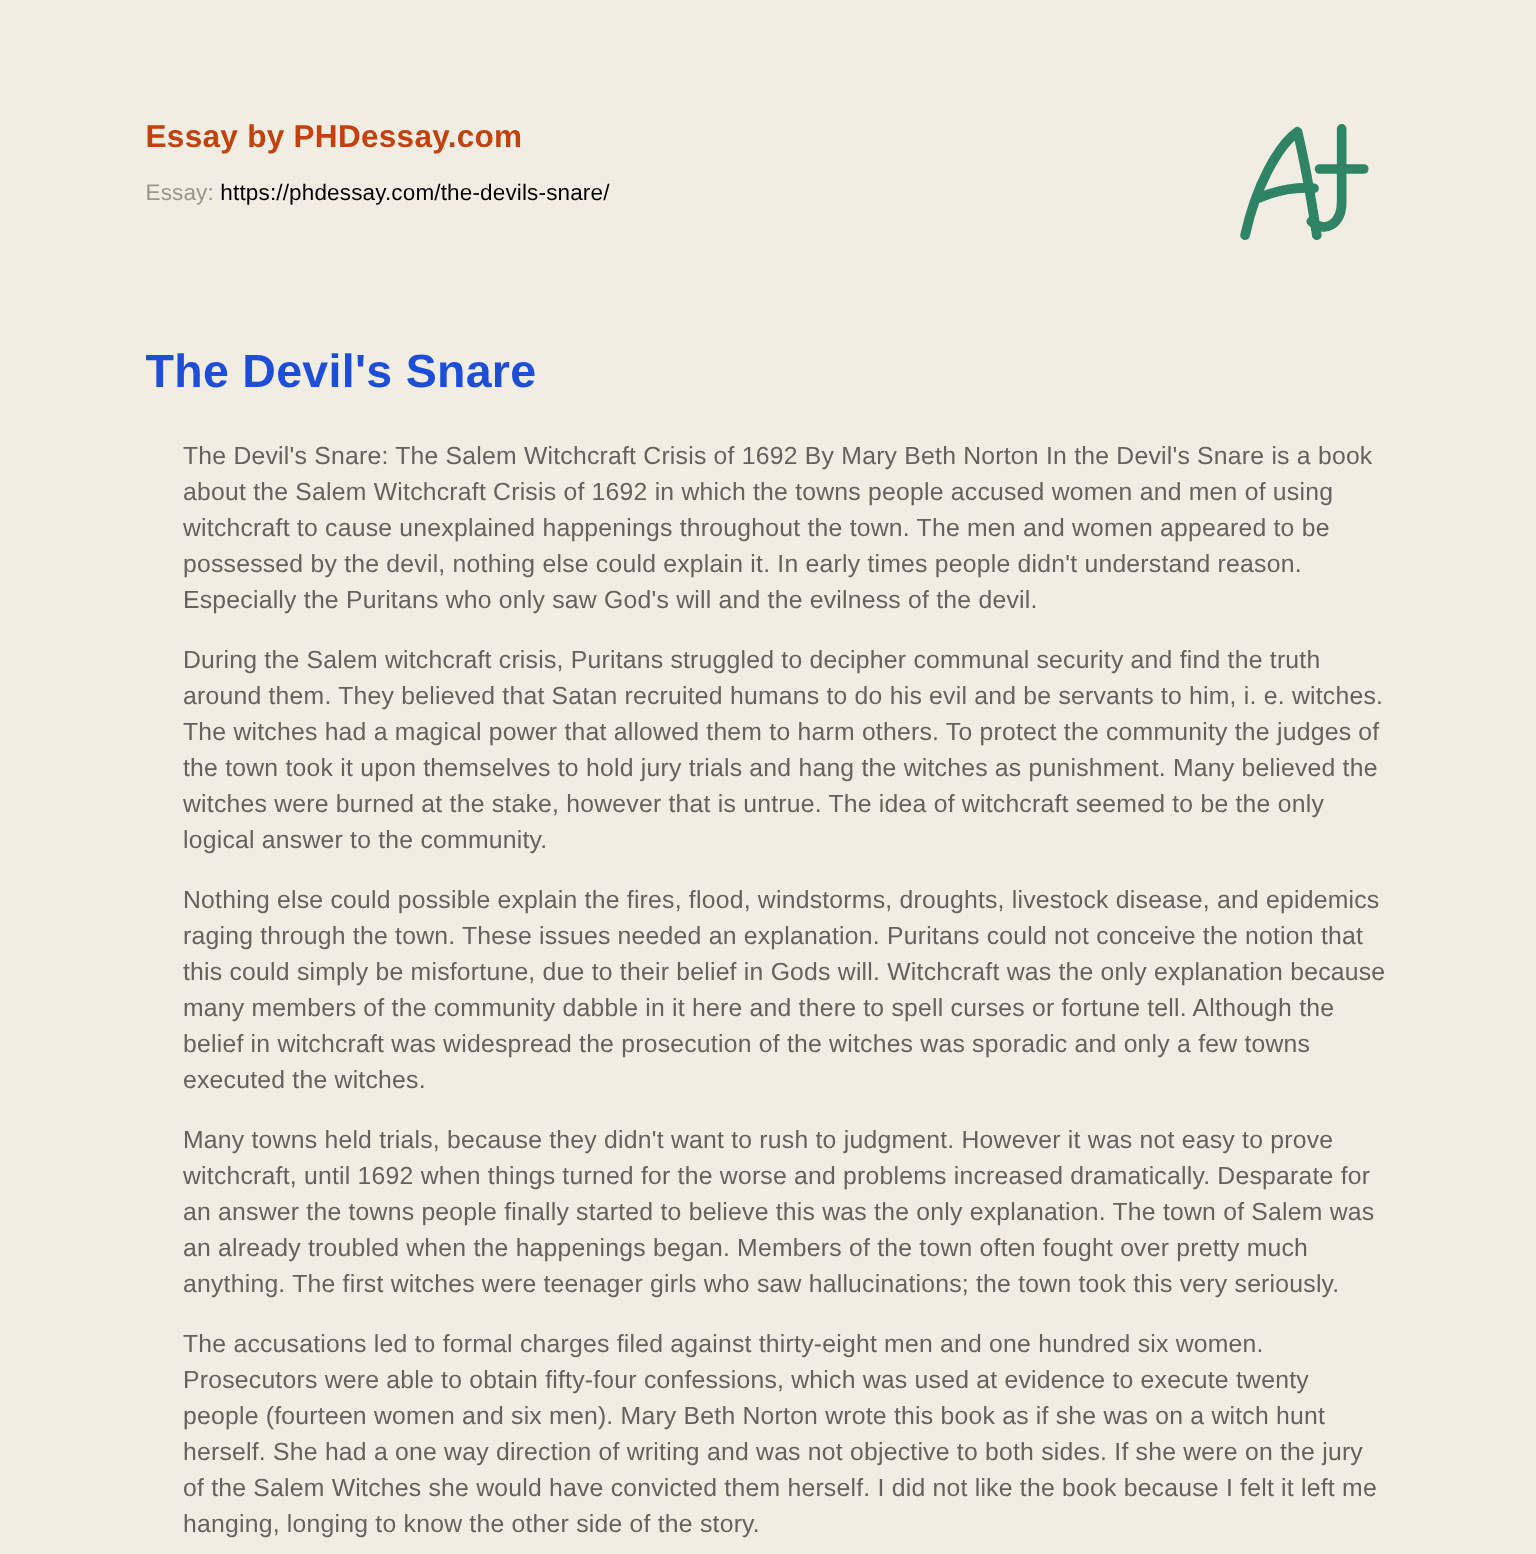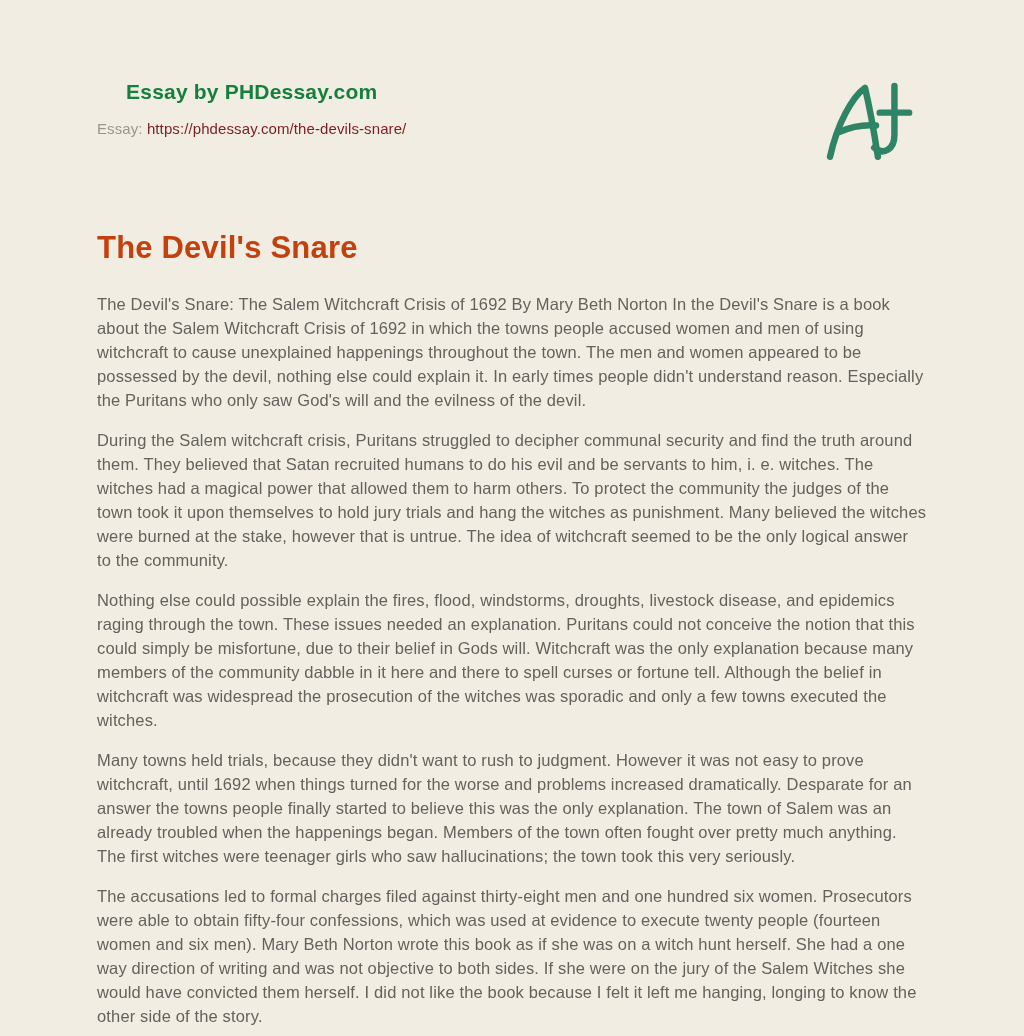--- a/index.html
+++ b/index.html
@@ -26,56 +26,56 @@
     display: flex;
     justify-content: space-between;
     align-items: flex-start;
   }
 
   .header-left { padding-top: 6px; }
 
   .site-header {
     font-size: 21px;
     font-weight: 700;
-    color: #15803d;
+    color: #c2410c;
     letter-spacing: 0.2px;
-    text-align: center;
   }
 
   .source-line {
     margin-top: 16px;
     font-size: 15px;
     color: #9a968b;
     letter-spacing: 0.1px;
   }
 
   .source-link {
-    color: #7f1d1d;
+    color: #000000;
     text-decoration: none;
     cursor: pointer;
   }
 
   .logo {
     width: 96px;
     height: 92px;
     flex-shrink: 0;
     margin-right: 14px;
   }
 
   .essay-title {
     margin-top: 64px;
     font-size: 31px;
     font-weight: 700;
-    color: #c2410c;
+    color: #1d4ed8;
     letter-spacing: 0.2px;
   }
 
   .essay-body {
     margin-top: 26px;
     max-width: 832px;
+    margin-left: 25px;
   }
 
   .essay-body p {
     font-size: 16.5px;
     line-height: 24px;
     color: #63625c;
     letter-spacing: 0.15px;
     margin-bottom: 16px;
   }
 </style>

